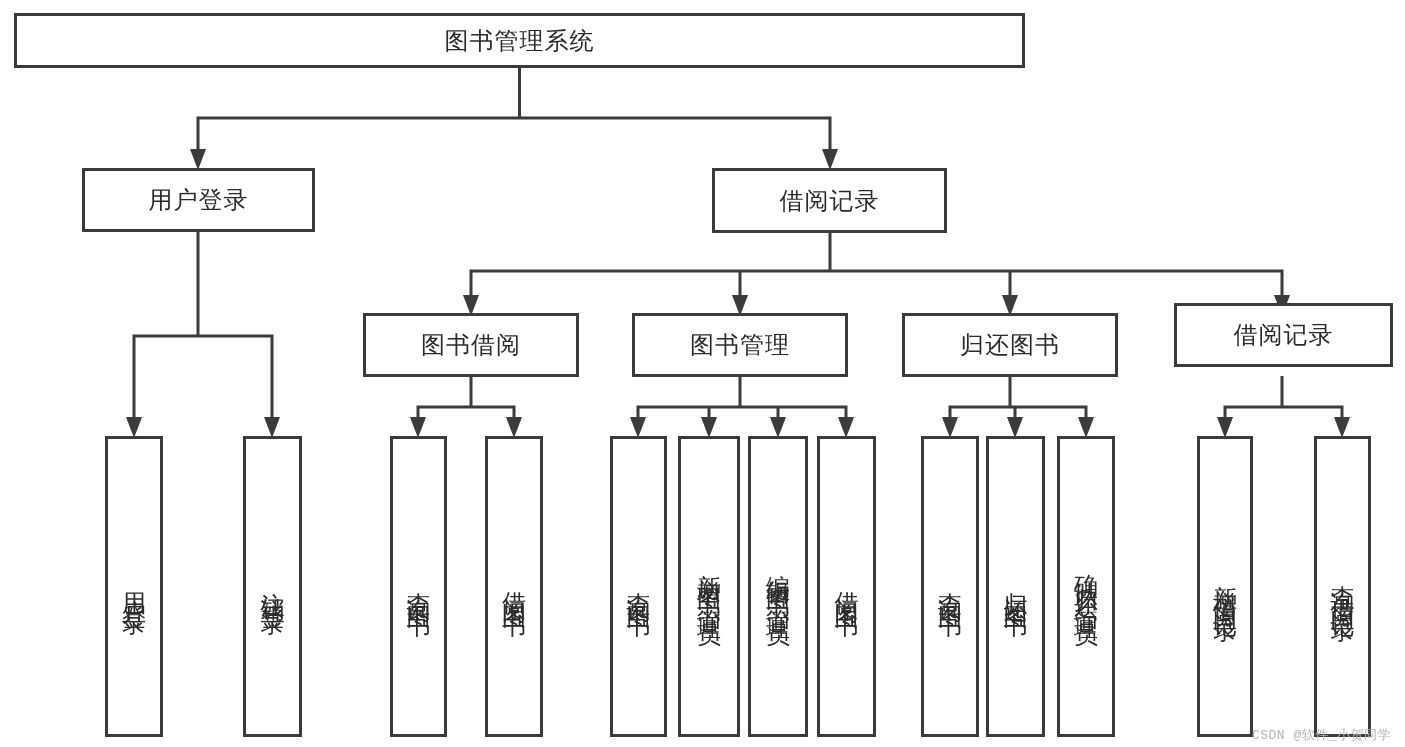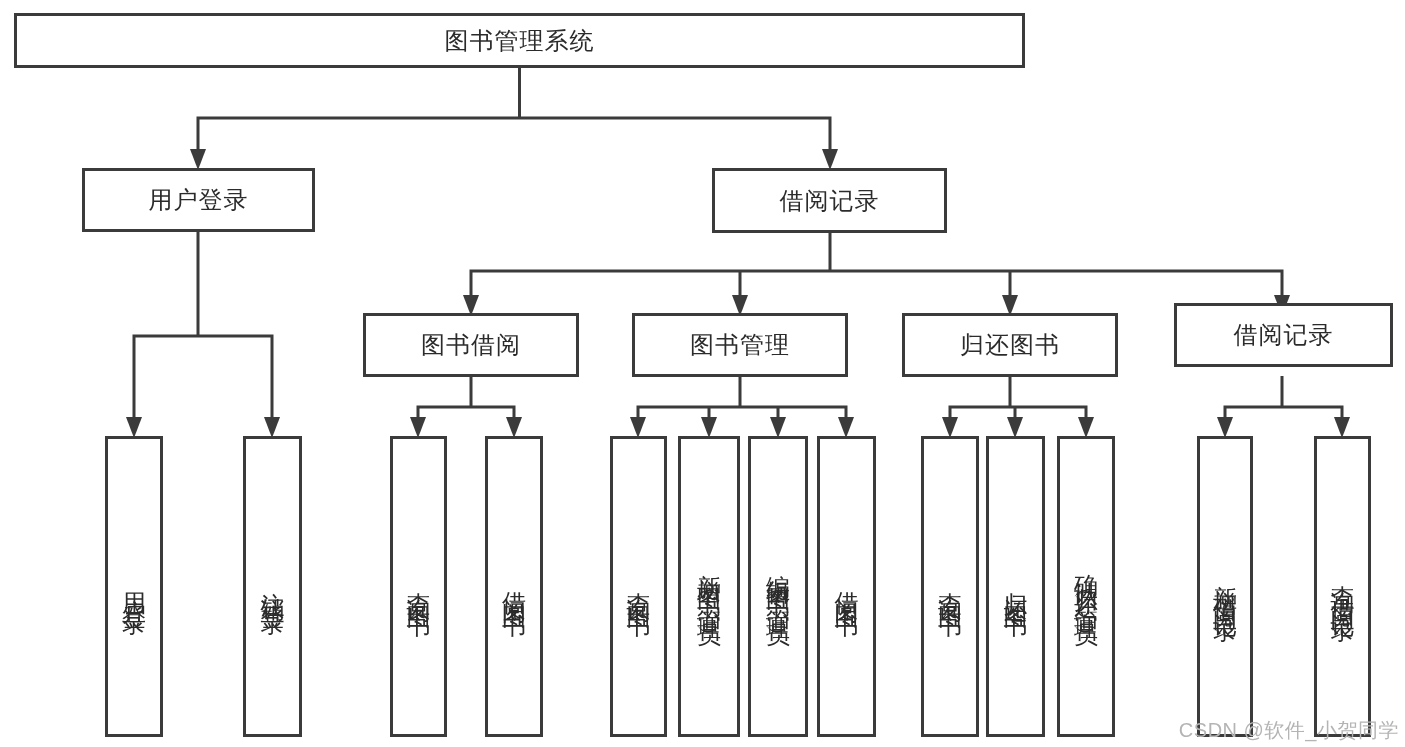--- a/index.html
+++ b/index.html
@@ -52,27 +52,28 @@
   .node.v .lbl{
     writing-mode:vertical-rl;
     text-orientation:mixed;
     font-size:24px;
     letter-spacing:7px;
     line-height:1;
     white-space:nowrap;
   }
   .watermark{
     position:absolute;
-    right:6px;
+    right:14px;
     bottom:3px;
-    font-size:20px;
+    font-size:13px;
     letter-spacing:0.5px;
     color:var(--wm);
     white-space:nowrap;
     z-index:5;
+    font-family:Liberation Mono, monospace;
   }
 </style>
 </head>
 <body>
 
 <div class="stage">
 
   <svg class="wires" viewBox="0 0 1405 747" xmlns="http://www.w3.org/2000/svg">
 
     <path class="ln" d="M519.5 66 L519.5 119.5 M196.5 118 L831.5 118 M198 118 L198 152 M830 118 L830 152"></path>

